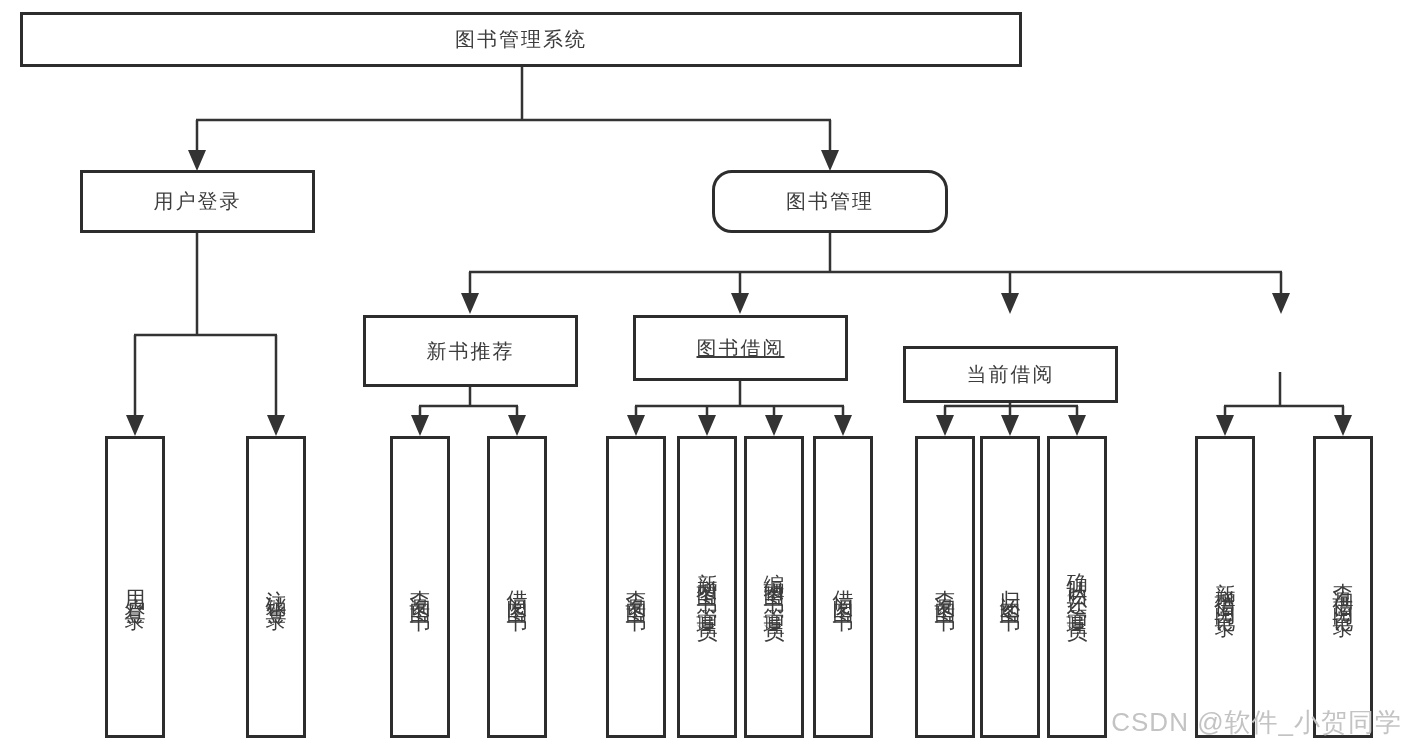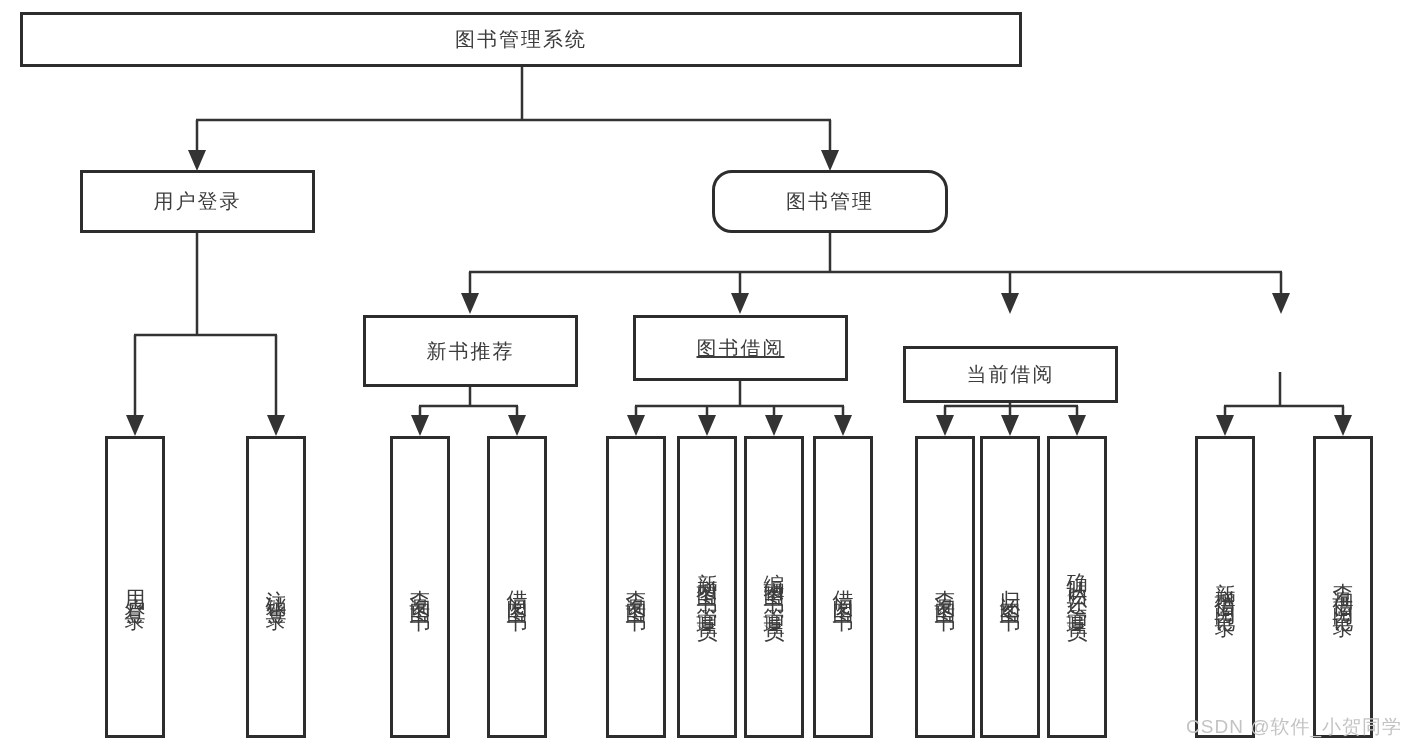--- a/index.html
+++ b/index.html
@@ -10,21 +10,21 @@
   .box{
     position:absolute;box-sizing:border-box;border:3px solid #2d2d2d;background:#ffffff;
     display:flex;align-items:center;justify-content:center;color:#3c3c3c;
   }
   .hbox{font-size:20px;letter-spacing:2px;}
   .vbox{writing-mode:vertical-rl;font-size:21px;letter-spacing:7px;}
   .connectors{position:absolute;left:0;top:0;}
   .connectors path.line{fill:none;stroke:#333333;stroke-width:2.5;}
   .connectors path.arrow{fill:#333333;stroke:none;}
   .watermark{
-    position:absolute;right:3px;bottom:7px;font-size:19px;color:#c3c3c3;
+    position:absolute;right:3px;bottom:7px;font-size:26px;color:#c3c3c3;
     letter-spacing:1px;z-index:5;white-space:nowrap;
   }
 </style>
 </head>
 <body>
 
 <div class="canvas">
 
   <svg class="connectors" width="1405" height="747" viewBox="0 0 1405 747">
     <g>

